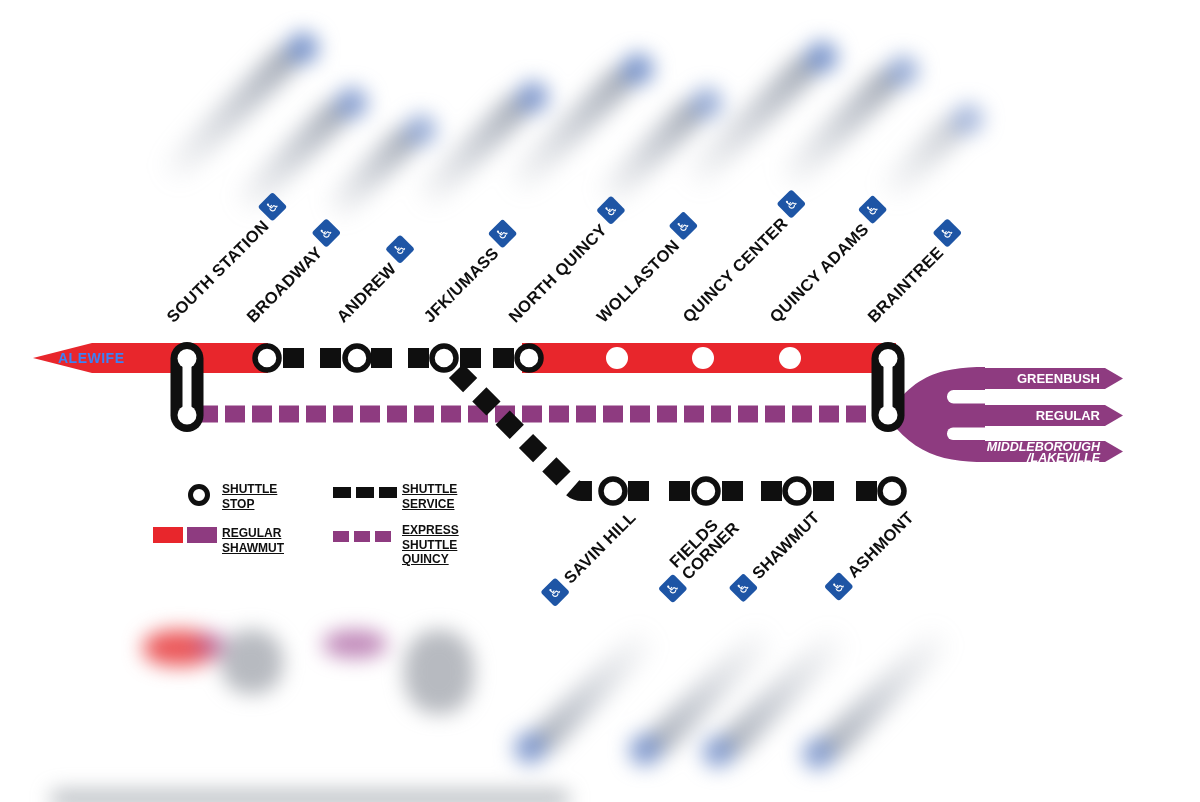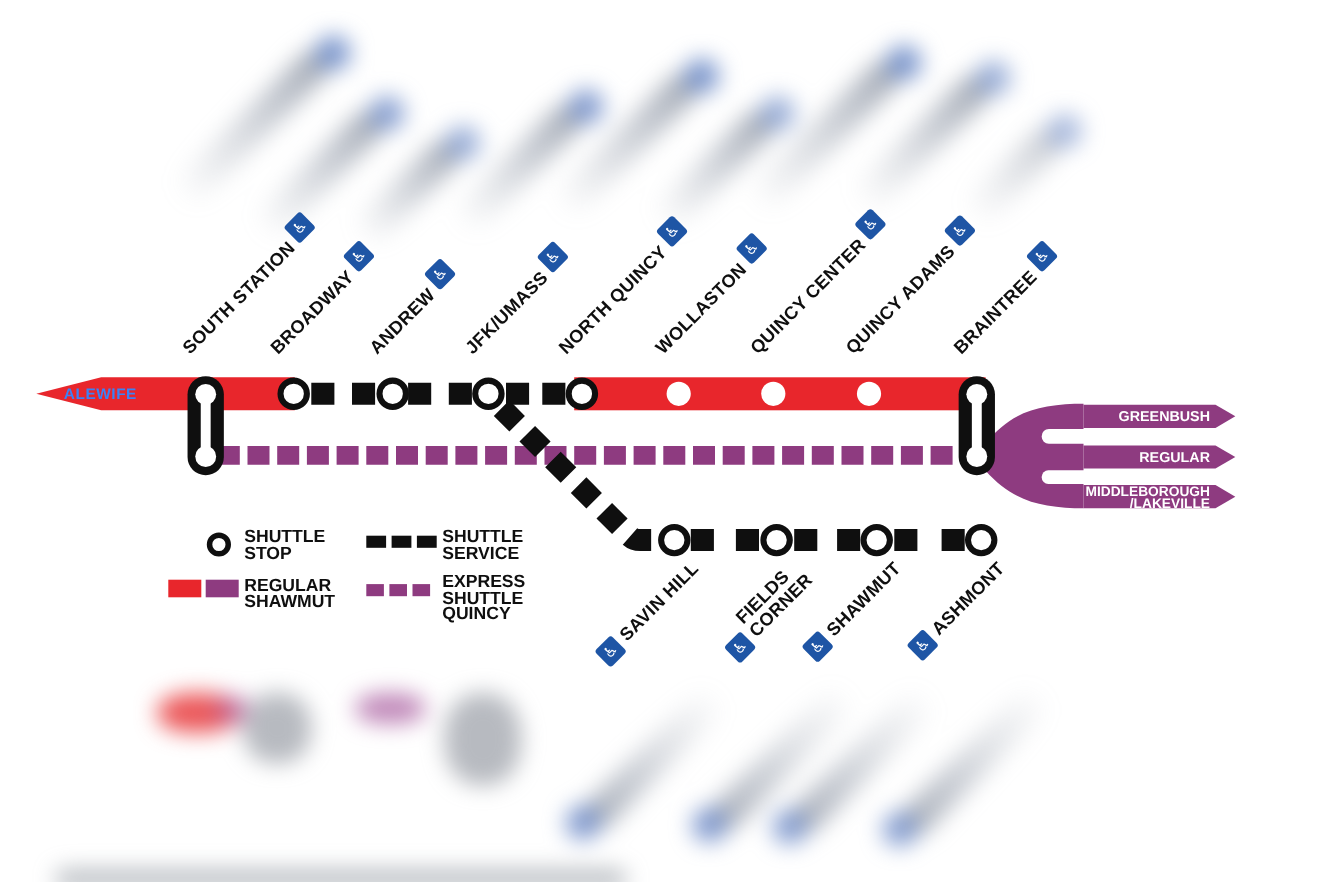--- a/index.html
+++ b/index.html
@@ -37,21 +37,21 @@
   .st-label.top .badge{margin-left:6px;transform:translateY(-7px);}
   .st-label.bottom .badge{margin-right:6px;margin-bottom:-2px;}
 
   
   .alewife{position:absolute;left:58px;top:350px;color:#3b82f6;font-size:14px;letter-spacing:.5px;line-height:16px;}
   .fan-label{position:absolute;right:100px;color:#fff;text-align:right;white-space:pre;}
   .fan-label.one{font-size:13px;line-height:13px;}
   .fan-label.two{font-size:12.5px;line-height:10.5px;}
 
   
-  .legend-text{position:absolute;color:var(--black);font-size:16px;line-height:14.5px;white-space:pre;}
+  .legend-text{position:absolute;color:var(--black);font-size:12px;line-height:14.5px;white-space:pre;text-decoration:underline;}
   .legend-circle{position:absolute;box-sizing:border-box;width:22px;height:22px;border:5px solid var(--black);border-radius:50%;background:#fff;}
   .legend-dashes{position:absolute;display:flex;gap:5px;}
   .ldash{width:18px;height:11px;background:var(--black);}
   .ldash.p{width:16px;background:var(--purple);}
   .legend-swatches{position:absolute;display:flex;gap:4px;}
   .lsw{width:30px;height:16px;}
   .lsw.r{background:var(--red);}
   .lsw.p{background:var(--purple);}
 </style>
 </head>
@@ -207,21 +207,21 @@
     <span class="badge">♿</span>
     <span class="st-name">SHAWMUT</span>
   </div>
   <div class="st-label bottom" style="right:296px;top:507px;">
     <span class="badge">♿</span>
     <span class="st-name">ASHMONT</span>
   </div>
 
   <div class="fan-label one" style="top:372px;">GREENBUSH</div>
   <div class="fan-label one" style="top:409px;">REGULAR</div>
-  <div class="fan-label two" style="top:442px;">MIDDLEBOROUGH
+  <div class="fan-label two" style="top:442px;font-style:italic;">MIDDLEBOROUGH
 /LAKEVILLE</div>
 
   <div>
     <div class="legend-circle" style="left:188px;top:484px;"></div>
     <div class="legend-text" style="left:222px;top:482px;">SHUTTLE
 STOP</div>
 
     <div class="legend-dashes" style="left:333px;top:487px;">
       <div class="ldash"></div>
       <div class="ldash"></div>

